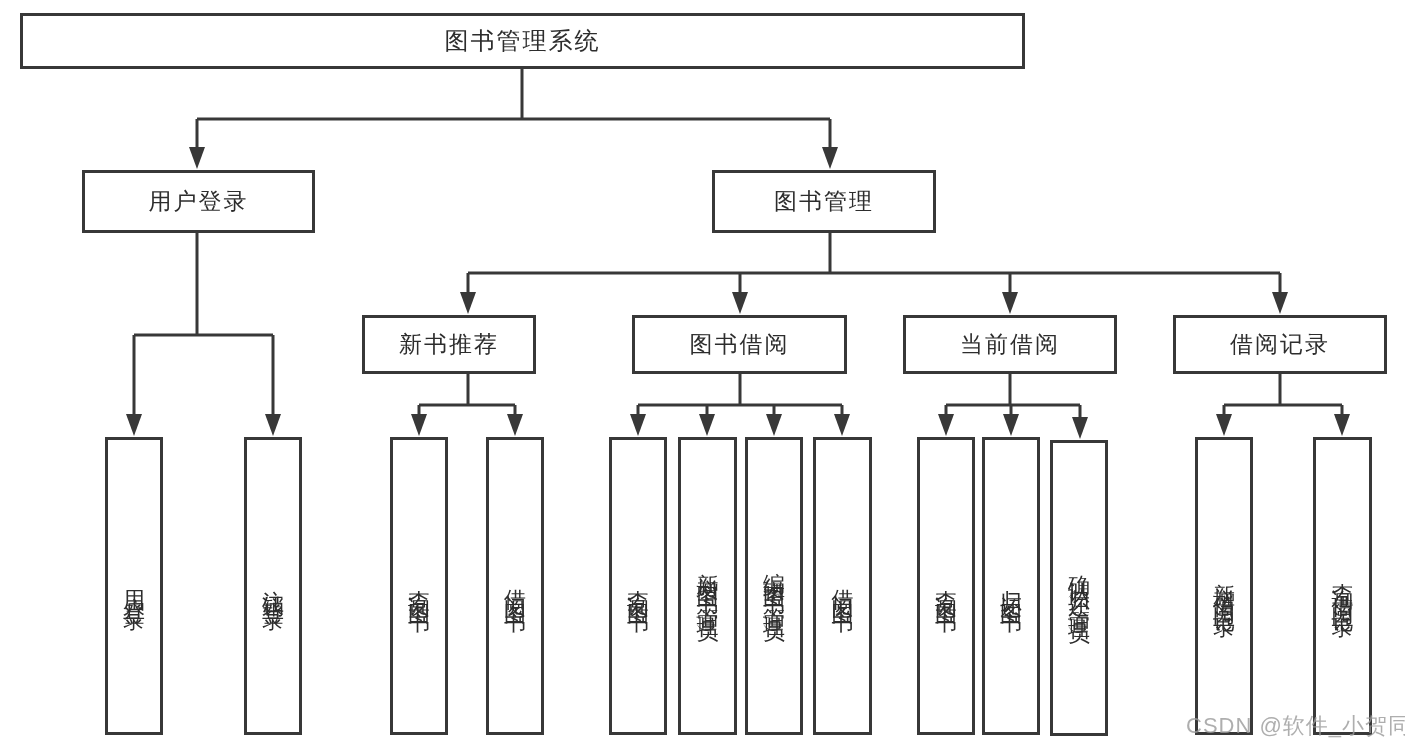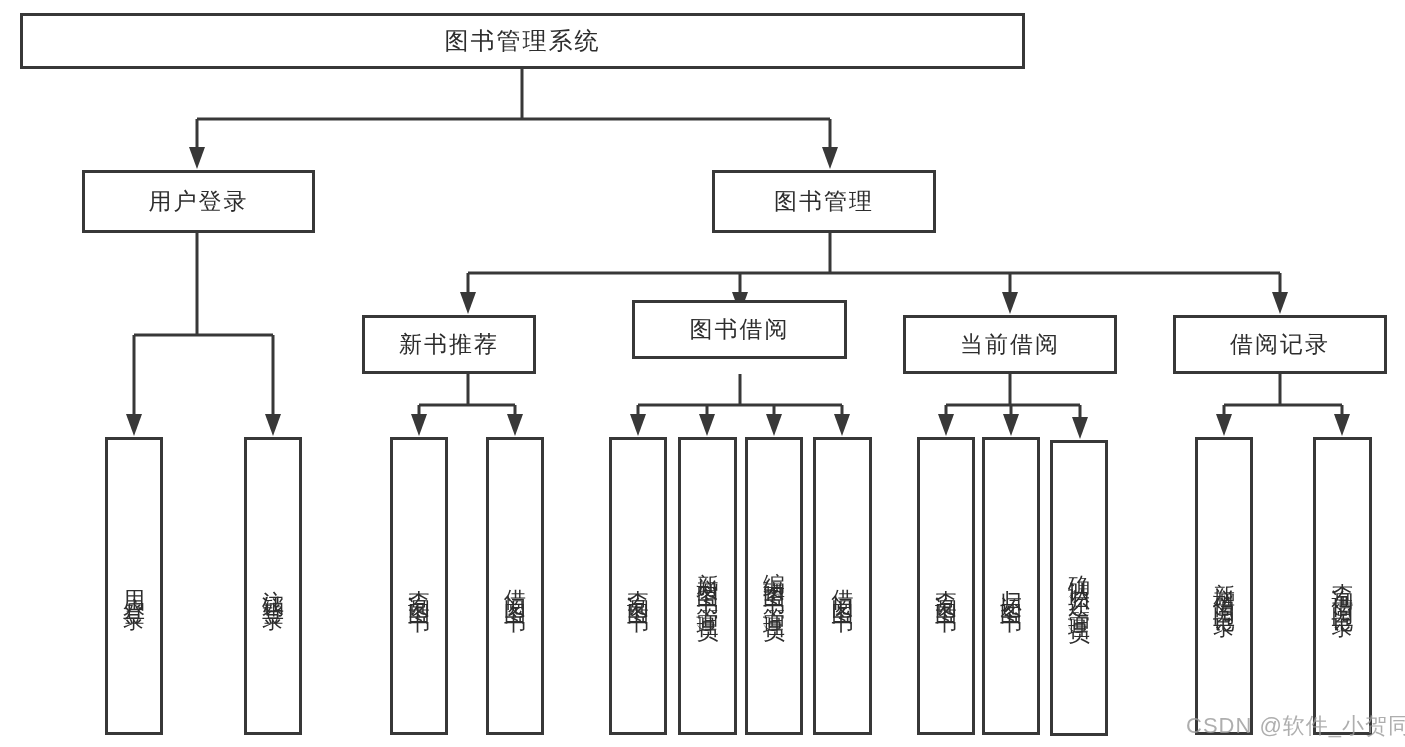--- a/index.html
+++ b/index.html
@@ -109,21 +109,21 @@
   <div class="box h-box" style="left:82px; top:170px; width:233px; height:63px;">
     <span>用户登录</span>
   </div>
   <div class="box h-box" style="left:712px; top:170px; width:224px; height:63px;">
     <span>图书管理</span>
   </div>
 
   <div class="box h-box" style="left:362px; top:315px; width:174px; height:59px;">
     <span>新书推荐</span>
   </div>
-  <div class="box h-box" style="left:632px; top:300px; width:215px; height:59px;">
+  <div class="box h-box" style="left:632px; top:315px; width:215px; height:59px;">
     <span>图书借阅</span>
   </div>
   <div class="box h-box" style="left:1173px; top:315px; width:214px; height:59px;">
     <span>借阅记录</span>
   </div>
   <div class="box h-box" style="left:903px; top:315px; width:214px; height:59px;">
     <span>当前借阅</span>
   </div>
 
   <div class="box v-box" style="left:105px; top:437px; width:58px; height:298px;">

